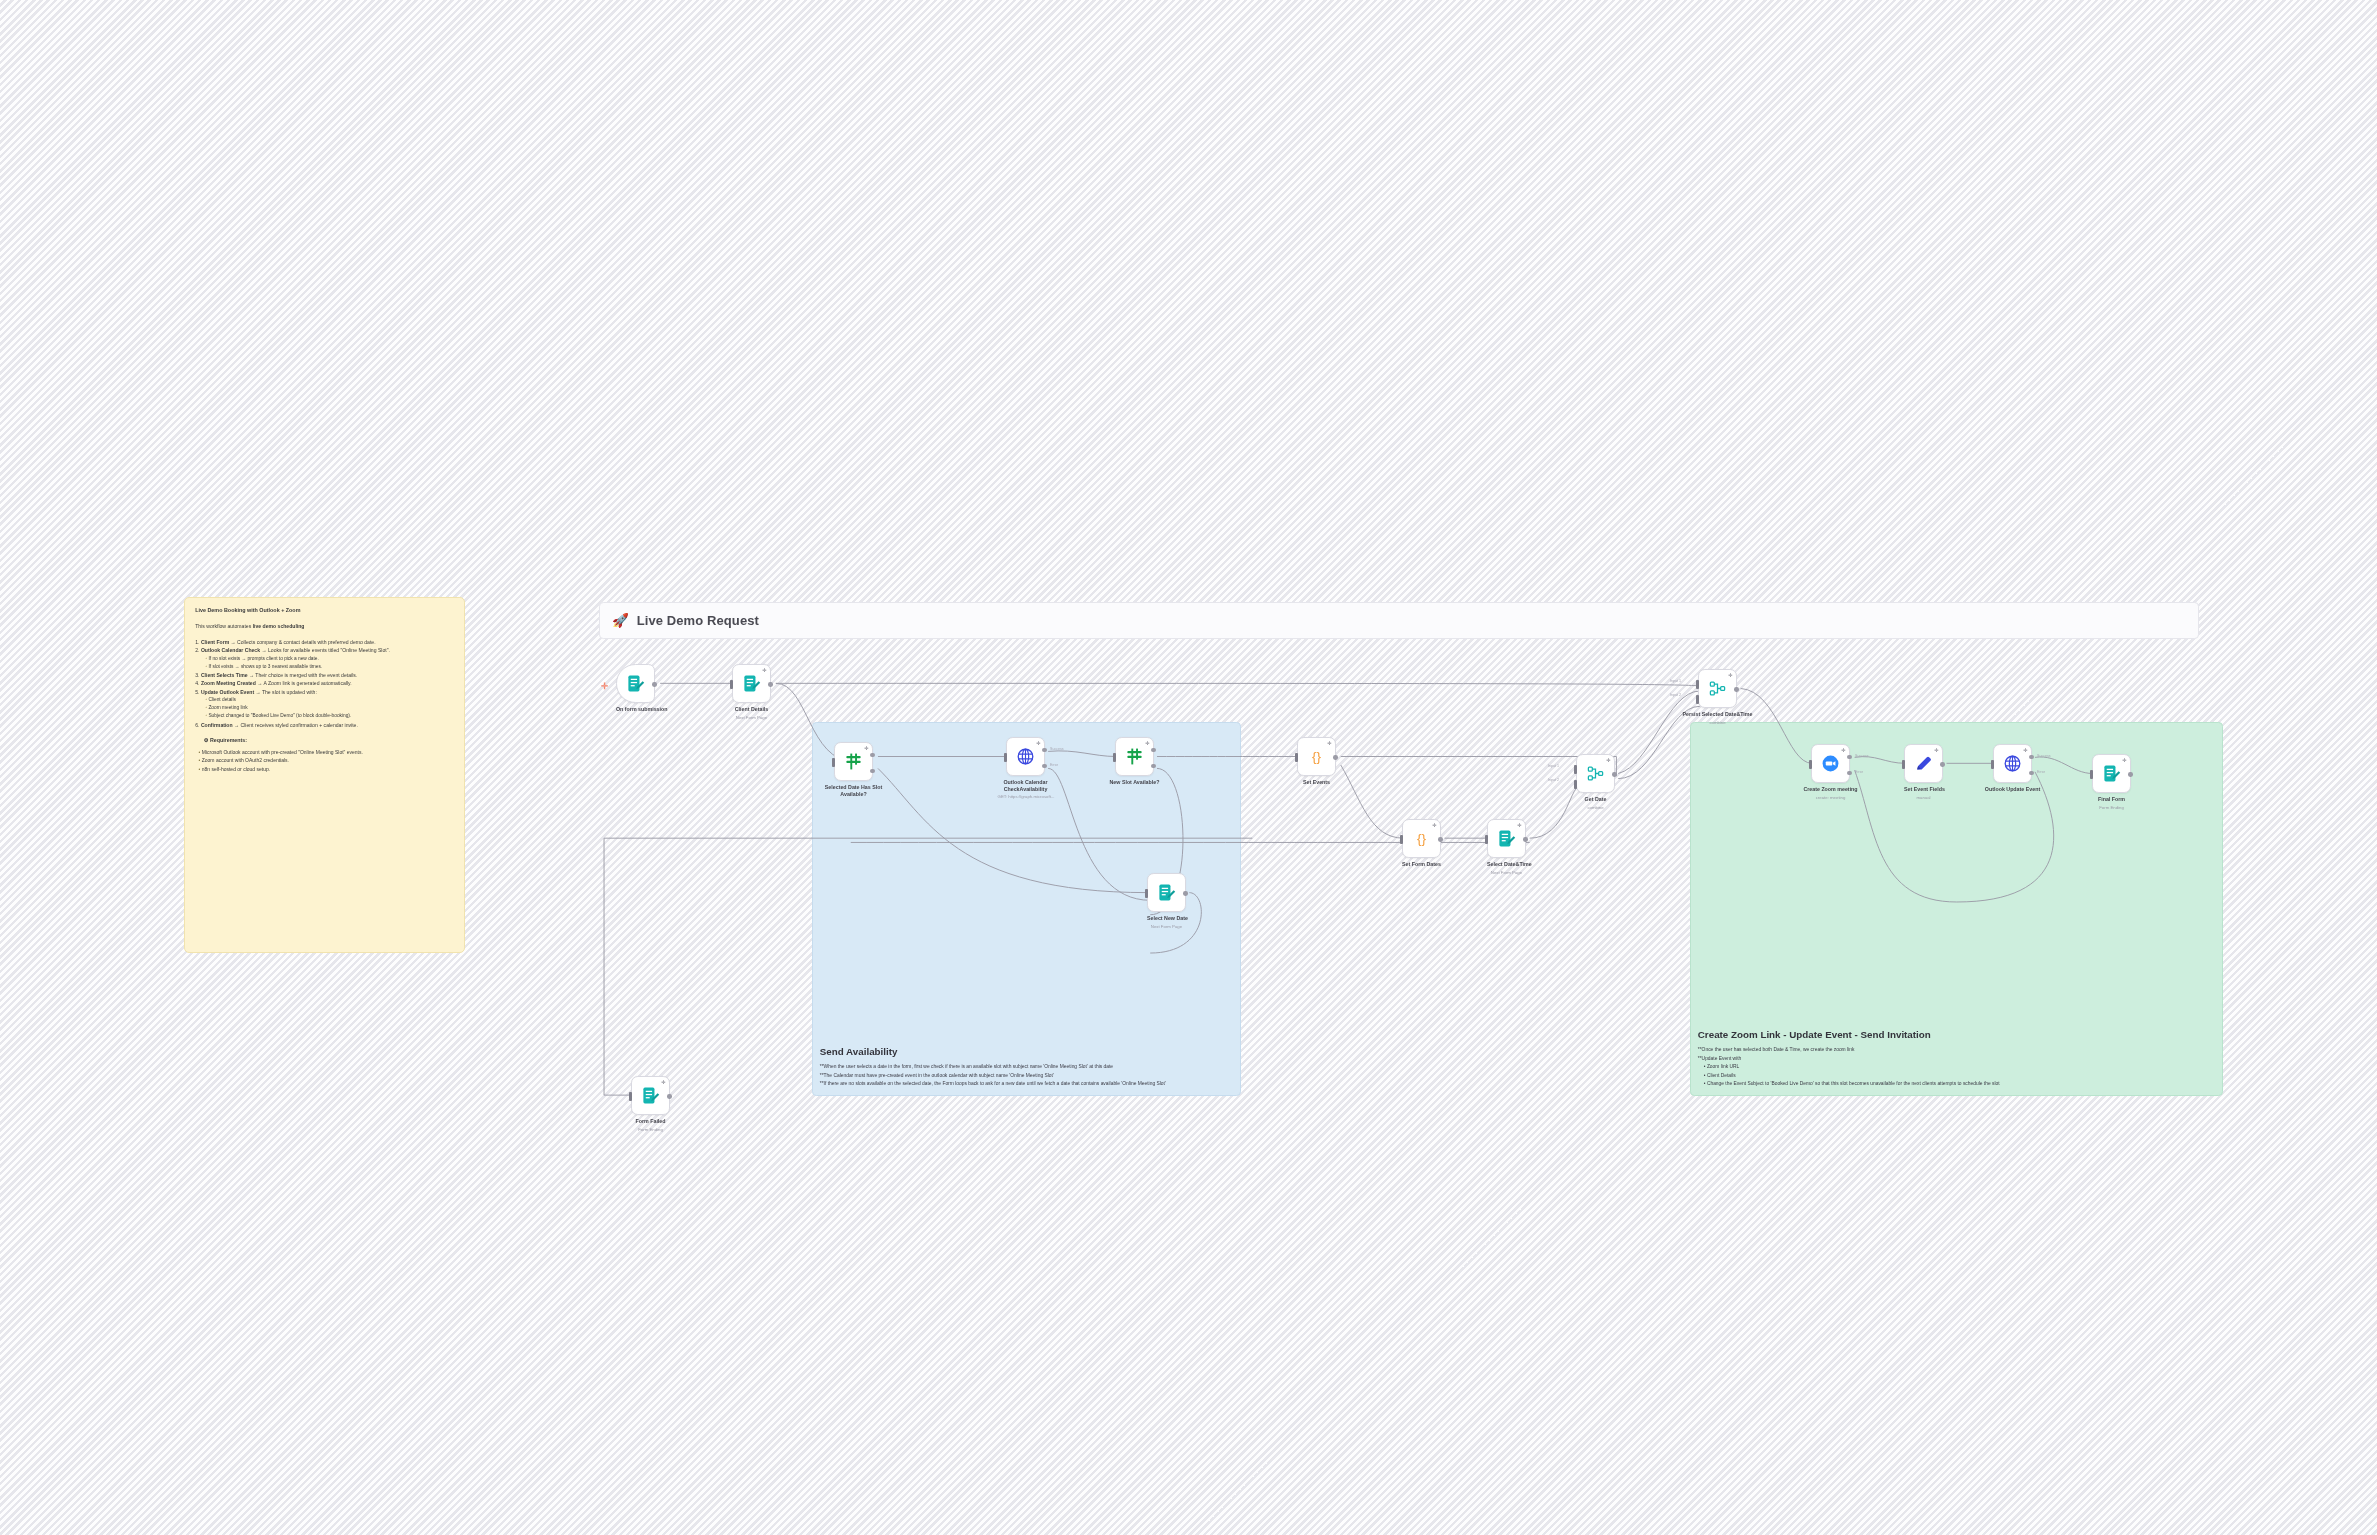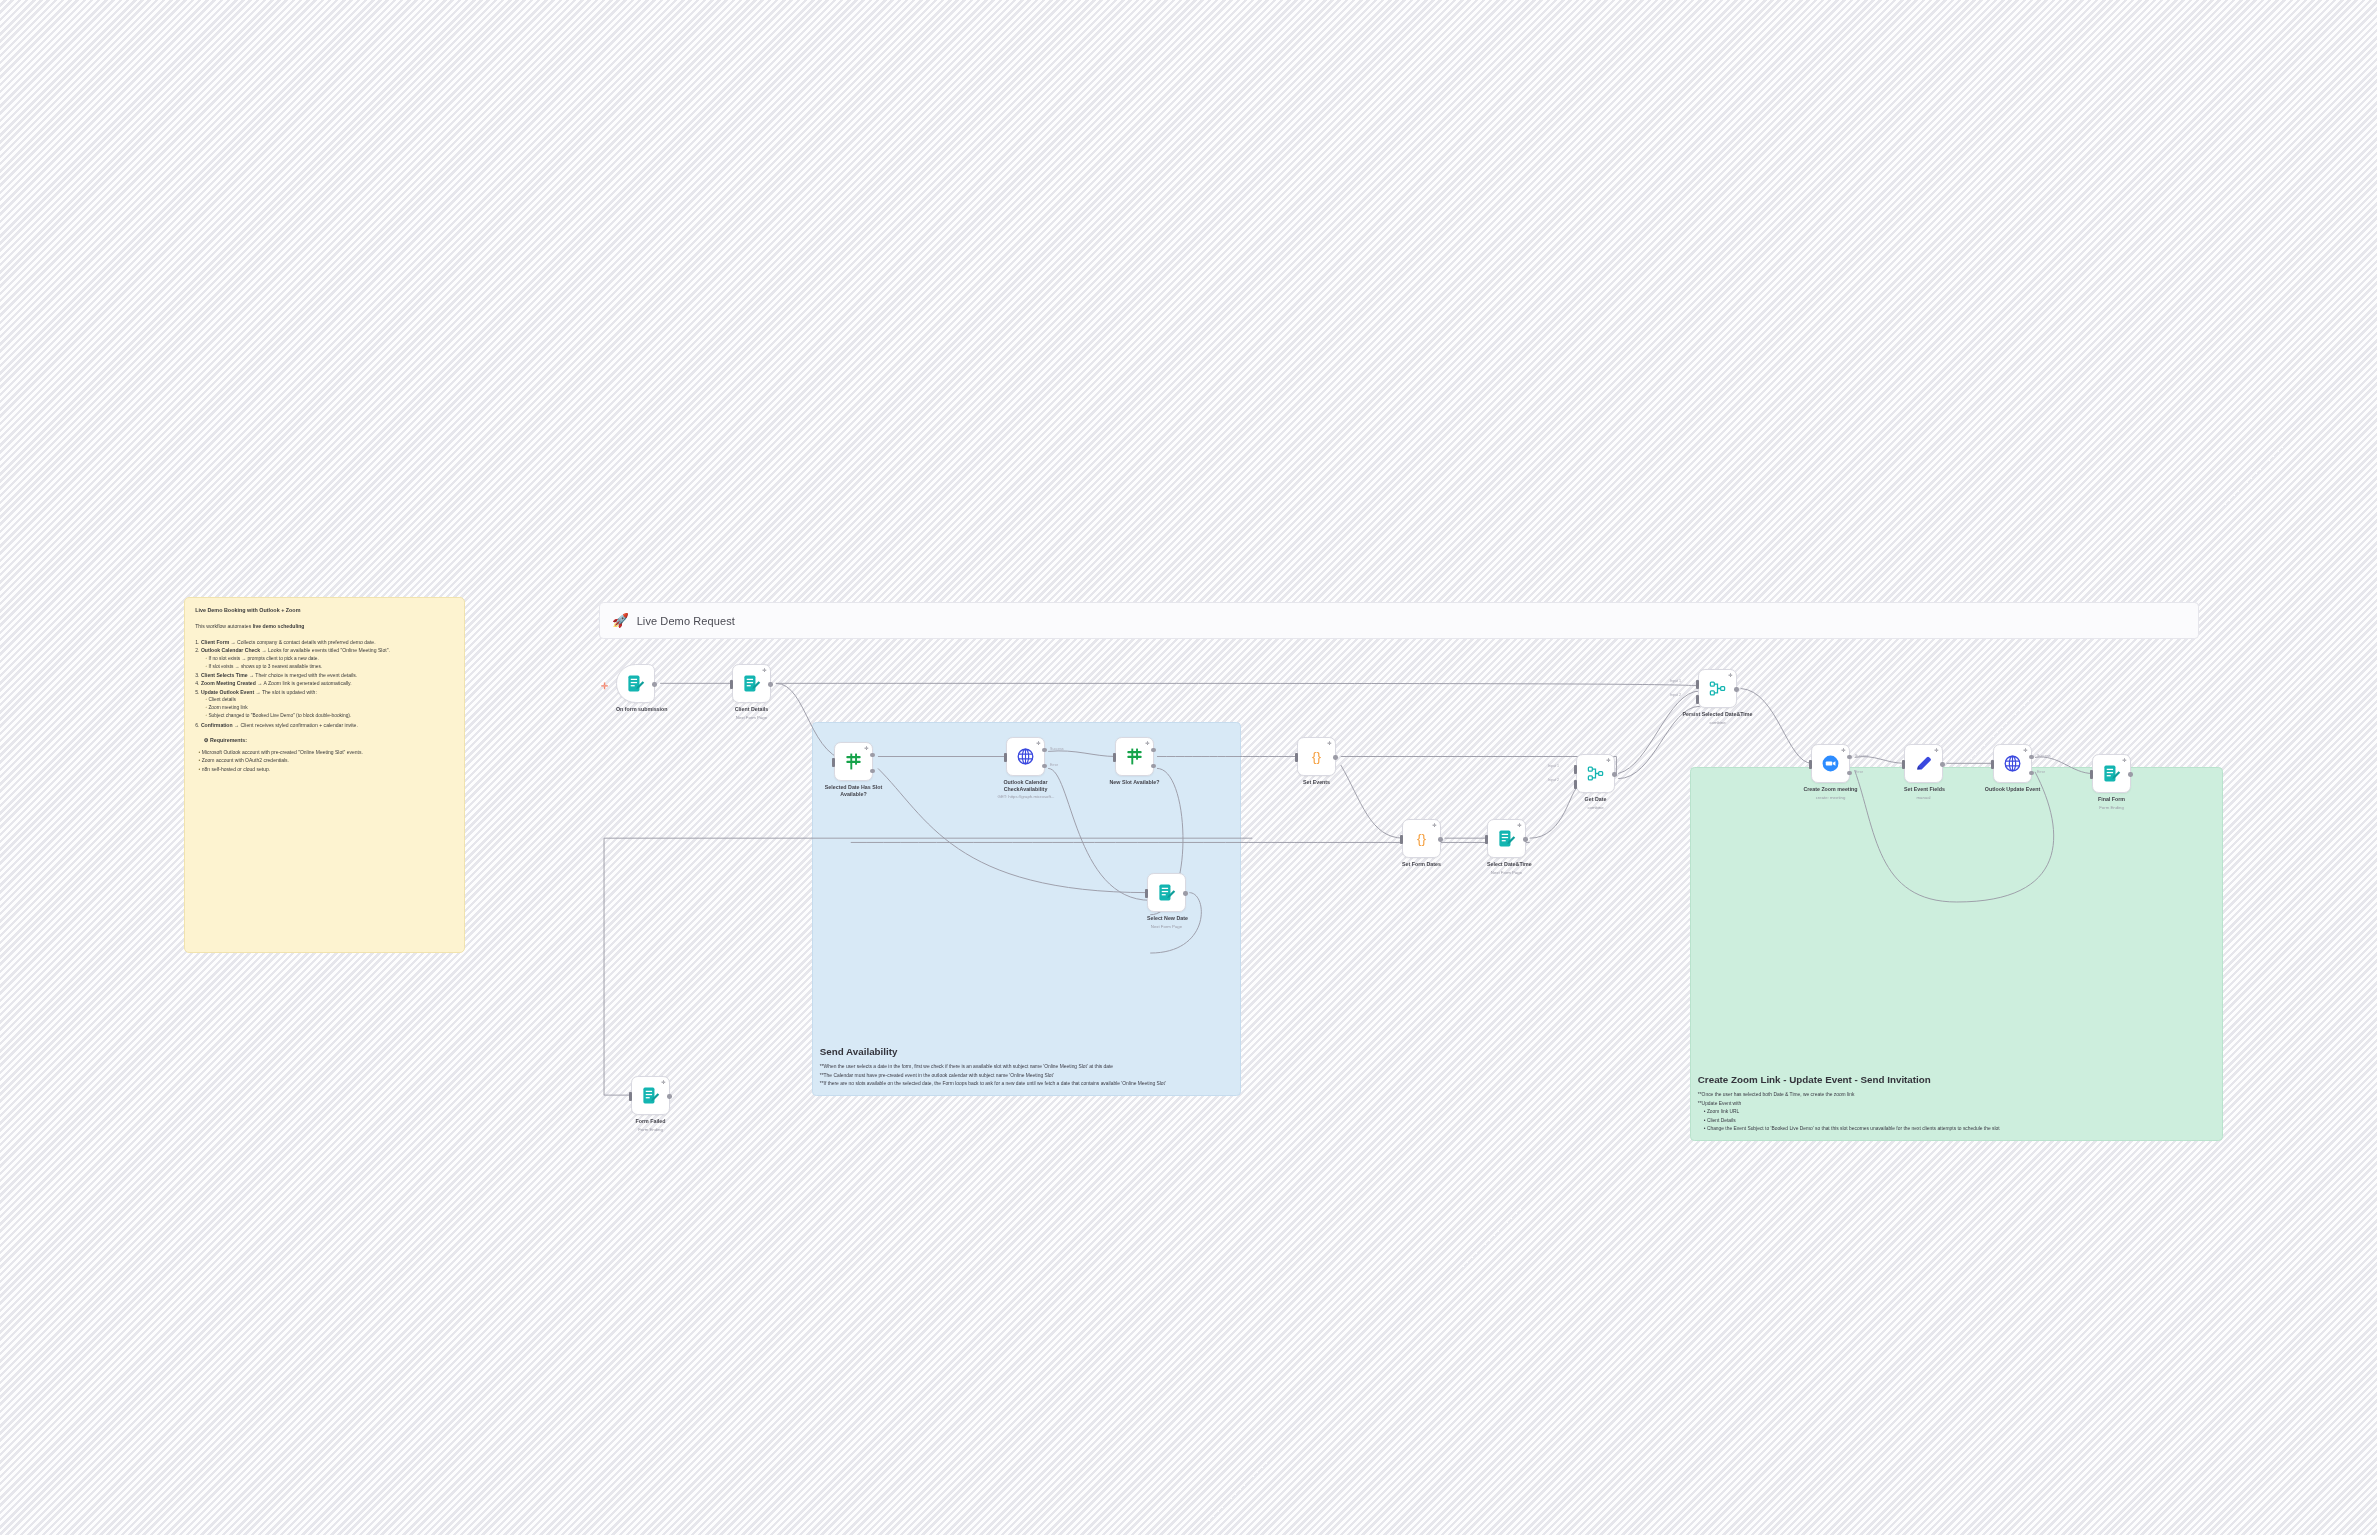--- a/index.html
+++ b/index.html
@@ -35,27 +35,27 @@
   .note .req-list { list-style: none; margin-left: 3.4px; }
   .note .req-list > li { font-size: 5px; line-height: 1.75; }
   .note .req-list > li::before { content: "• "; }
 
   .header-note {
     position: absolute; left: 599px; top: 602px; width: 1600px; height: 37px;
     background: #fbfbfd; border: 0.9px solid #e6e6ec; border-radius: 4.3px;
     display: flex; align-items: center; padding-left: 12px; gap: 7.7px;
   }
   .header-note .emoji { font-size: 13.6px; line-height: 1; }
-  .header-note .htitle { font-size: 11px; font-weight: 400; color: #4a4a52; letter-spacing: 0.1px; }
+  .header-note .htitle { font-size: 13px; font-weight: 700; color: #4a4a52; letter-spacing: 0.1px; }
 
   
   .section { position: absolute; border-radius: 4.3px; padding: 0; }
   .sec-blue   { left: 812px;  top: 722px; width: 429px;  height: 374px; background: #d8e9f6; border: 0.9px solid #c6dcee; }
   .sec-purple { left: 1254px; top: 722px; width: 425px;  height: 374px; background: #e0def0; border: 0.9px solid #cecae4; }
-  .sec-green  { left: 1690px; top: 722px; width: 533px;  height: 374px; background: #cdeedd; border: 0.9px solid #b9e3cd; margin-top: 45px; }
+  .sec-green  { left: 1690px; top: 722px; width: 533px;  height: 374px; background: #cdeedd; border: 0.9px solid #b9e3cd; }
   .sec-body { position: absolute; left: 6.8px; right: 6.8px; bottom: 6.8px; }
   .sec-title { font-size: 9.8px; font-weight: 700; color: #33333b; margin-bottom: 6px; }
   .sec-text { font-size: 4.9px; line-height: 1.52; color: #3a3a44; }
   .sec-text p { margin-bottom: 0.9px; }
   .sec-text .bul { margin-left: 6px; }
 
   
   .node { position: absolute; width: 39px; }
   .node-box {
     width: 39px; height: 39px; background: #fff;

